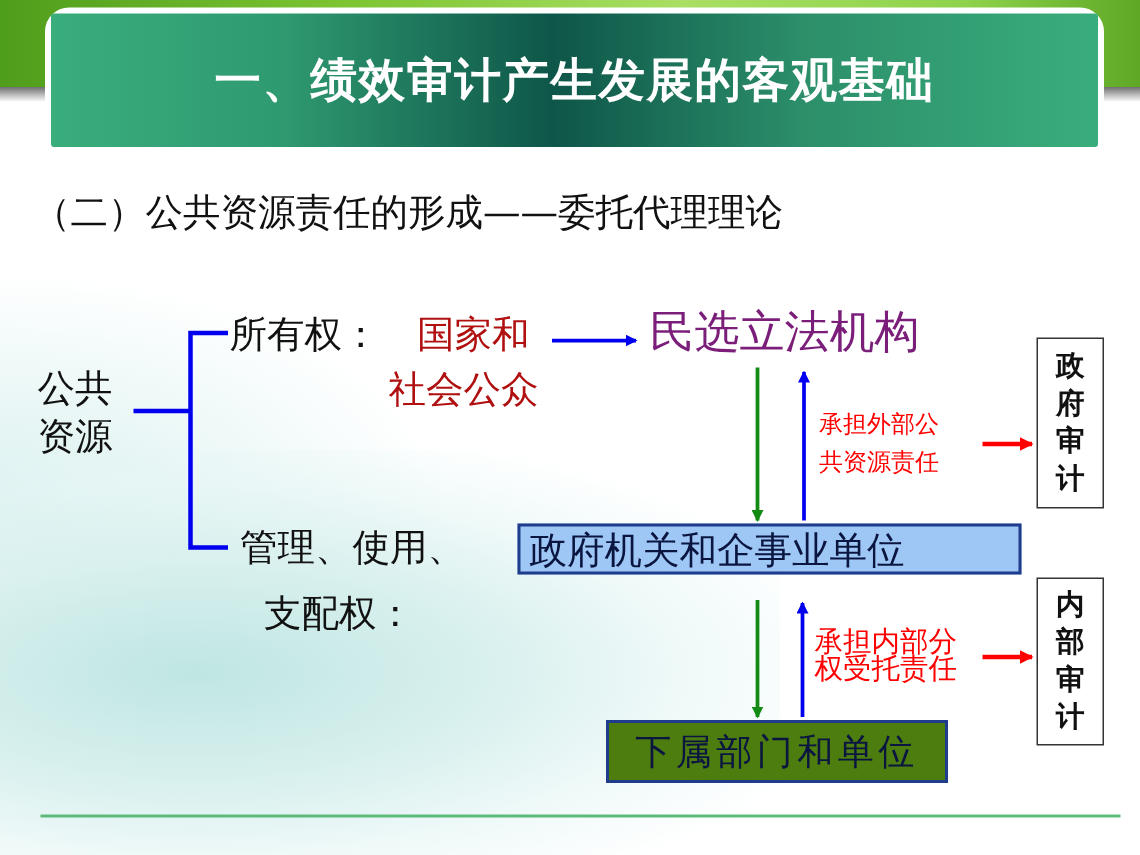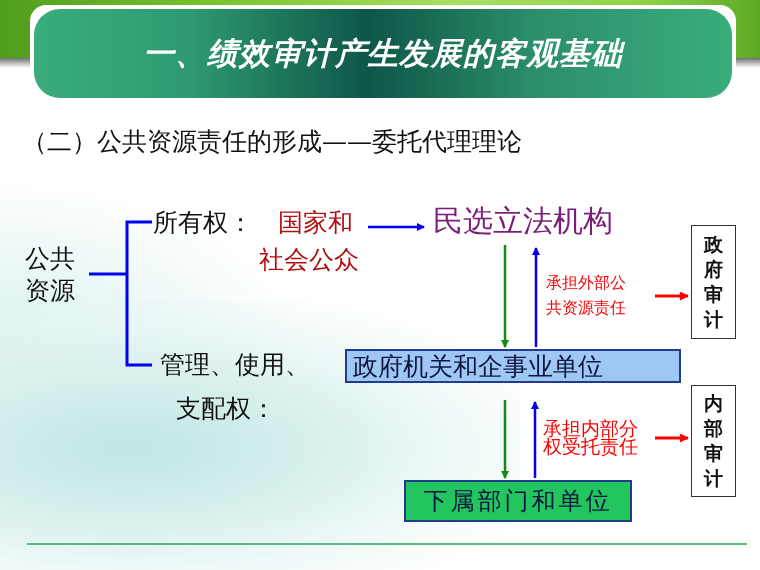--- a/index.html
+++ b/index.html
@@ -7,34 +7,34 @@
          font-family:"DejaVu Serif","Liberation Serif",serif; }
   .bg-leaf { position:absolute; left:0; top:0; width:760px; height:58px;
              background:linear-gradient(90deg,#4f9d1c 0%,#7cc431 30%,#a9df63 60%,#8ed24a 85%,#5ea826 100%); }
   .bg-band { position:absolute; left:0; top:58px; width:760px; height:10px;
              background:linear-gradient(180deg,#6f6f6f 0%,#c8c8c8 60%,#ffffff 100%); }
   .bg-water { position:absolute; left:0; top:300px; width:520px; height:270px;
               background:radial-gradient(ellipse at 25% 55%, #bfe6e3 0%, #d8f0ee 35%, rgba(230,246,245,0.6) 60%, rgba(255,255,255,0) 80%); }
   .bg-water2 { position:absolute; left:0; top:180px; width:300px; height:200px;
               background:radial-gradient(ellipse at 0% 80%, rgba(200,234,232,0.7) 0%, rgba(255,255,255,0) 70%); }
   .title-frame { position:absolute; left:30px; top:5px; width:706px; height:98px; background:#ffffff; border-radius:16px; }
-  .title-box { position:absolute; left:34px; top:9px; width:698px; height:89px; border-radius:26px;
+  .title-box { position:absolute; left:34px; top:9px; width:698px; height:89px; border-radius:2px;
                background:linear-gradient(90deg,#3aad7c 0%,#2f9a70 22%,#0e5649 48%,#2c8f6a 72%,#3aad7c 100%);
-               display:flex; align-items:center; justify-content:center;font-style:italic; }
+               display:flex; align-items:center; justify-content:center; }
   .title-text { color:#ffffff; font-family:"DejaVu Sans","Liberation Sans",sans-serif; font-weight:bold; font-size:31px; letter-spacing:1px; }
   .subtitle { position:absolute; left:22px; top:125px; font-size:25px; color:#111; white-space:nowrap; }
   .txt { position:absolute; color:#111; white-space:nowrap; }
   .dark-red { color:#b01010; }
   .red { color:#ff0000; }
   .purple-link { color:#7a1e7a; text-decoration-thickness:2px; text-underline-offset:4px; }
   .line { position:absolute; }
   .box-gov { position:absolute; left:345px; top:349px; width:336px; height:34px; background:#9ec7f5;
              border:2px solid #1f3d8c; box-sizing:border-box; display:flex; align-items:center; padding-left:6px;
              font-size:25px; color:#0b1640; }
-  .box-sub { position:absolute; left:404px; top:480px; width:228px; height:42px; background:#22c55e;
+  .box-sub { position:absolute; left:404px; top:480px; width:228px; height:42px; background:#4d7c0f;
              border:2px solid #1f3d8c; box-sizing:border-box; display:flex; align-items:center; justify-content:center;
              font-size:24px; color:#0b1640; letter-spacing:3px; }
   .vbox { position:absolute; width:45px; background:#fff; border:1px solid #333; box-sizing:border-box;
           display:flex; flex-direction:column; align-items:center; justify-content:center;
           font-family:"DejaVu Sans","Liberation Sans",sans-serif; font-weight:bold; font-size:19px; line-height:25px; color:#111; }
   .footer-line { position:absolute; left:27px; top:543px; width:720px; height:2px; background:#5dbb7a; }
 </style>
 </head>
 <body>
 

